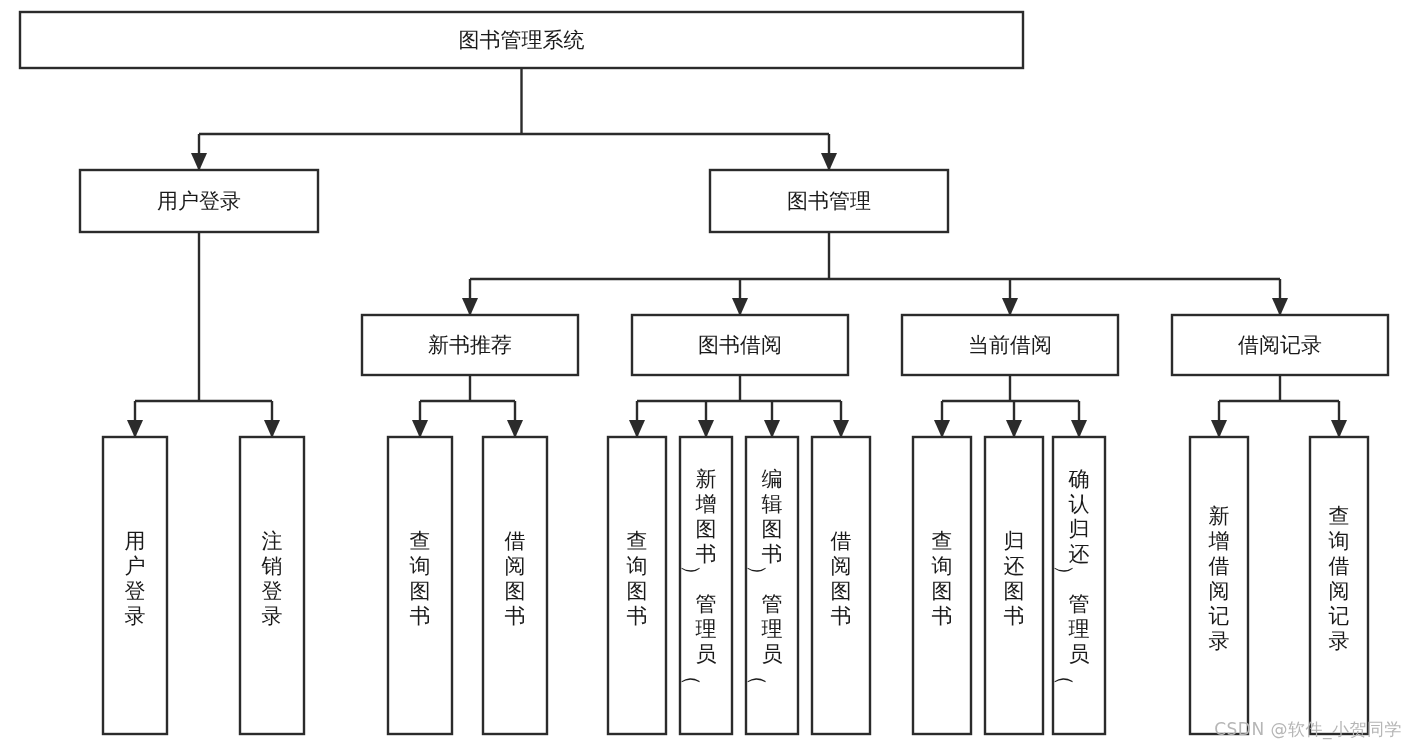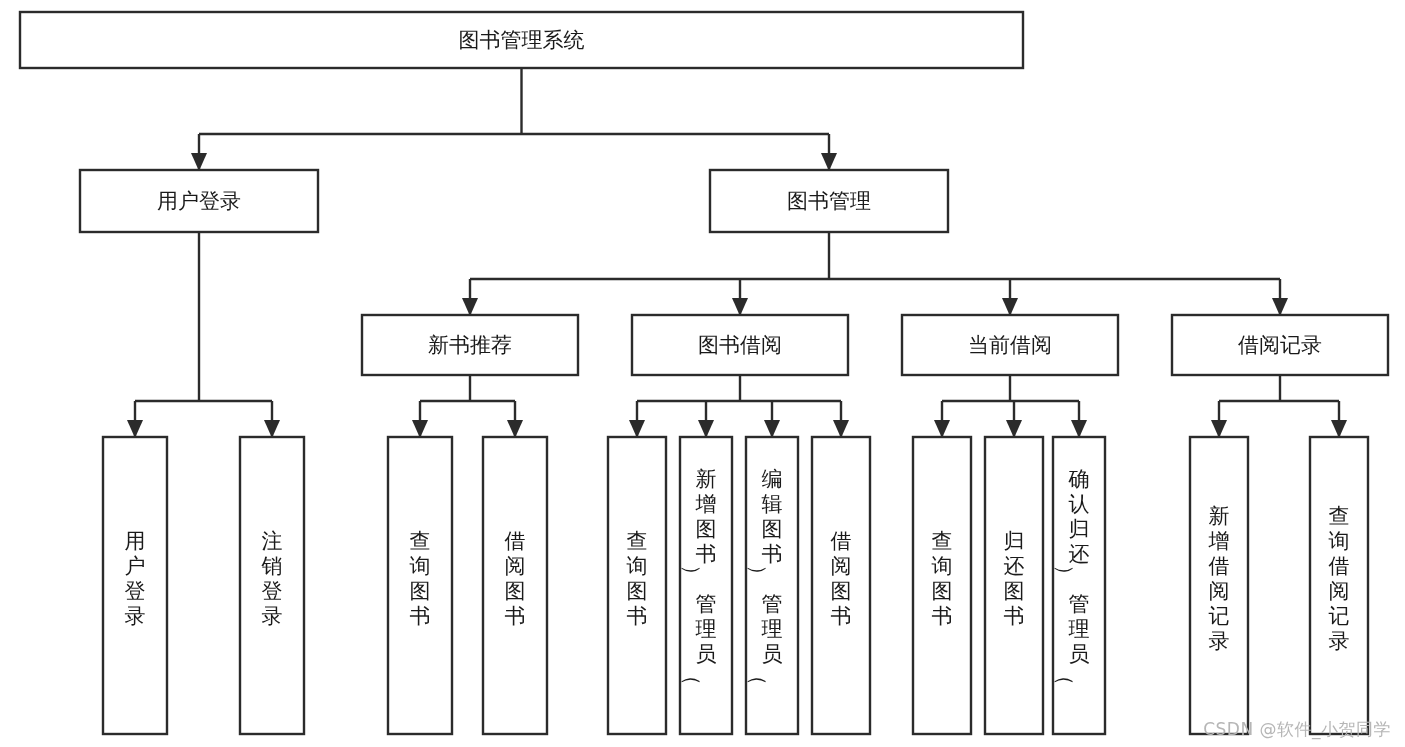--- a/index.html
+++ b/index.html
@@ -48,21 +48,21 @@
     dominant-baseline: middle;
   }
   .node-label-v {
     font-family: "DejaVu Sans", "Liberation Sans", sans-serif;
     font-size: 21px;
     fill: #1a1a1a;
     text-anchor: middle;
   }
   .watermark {
     position: absolute;
-    right: 14px;
+    right: 3px;
     bottom: 6px;
     font-family: "DejaVu Sans", "Liberation Sans", sans-serif;
     font-size: 17px;
     color: #b6b6b6;
     white-space: nowrap;
     letter-spacing: 0.5px;
     pointer-events: none;
   }
 </style>
 </head>

